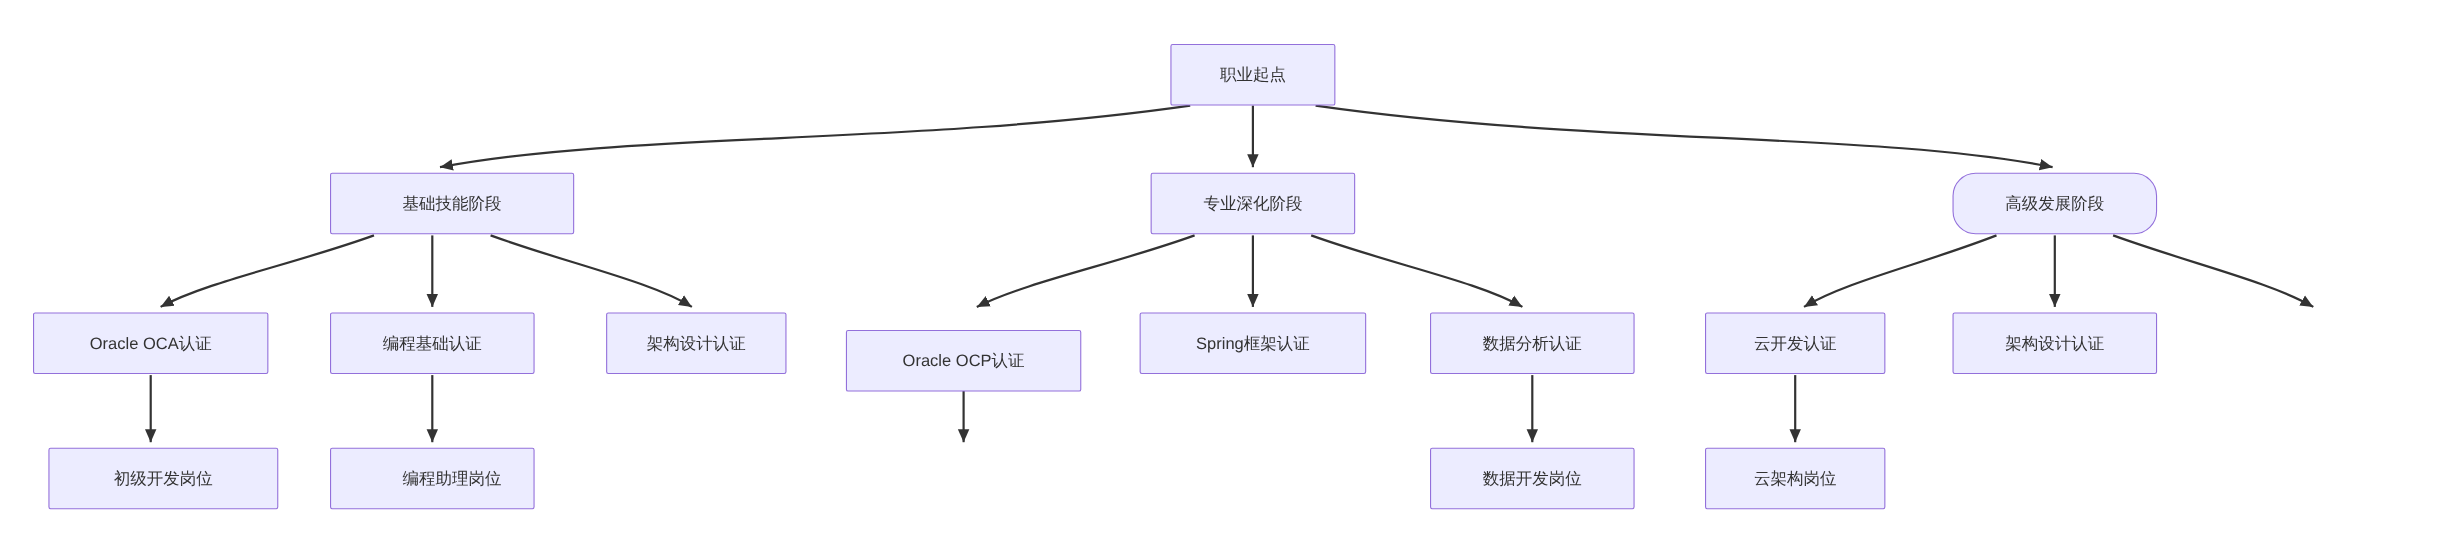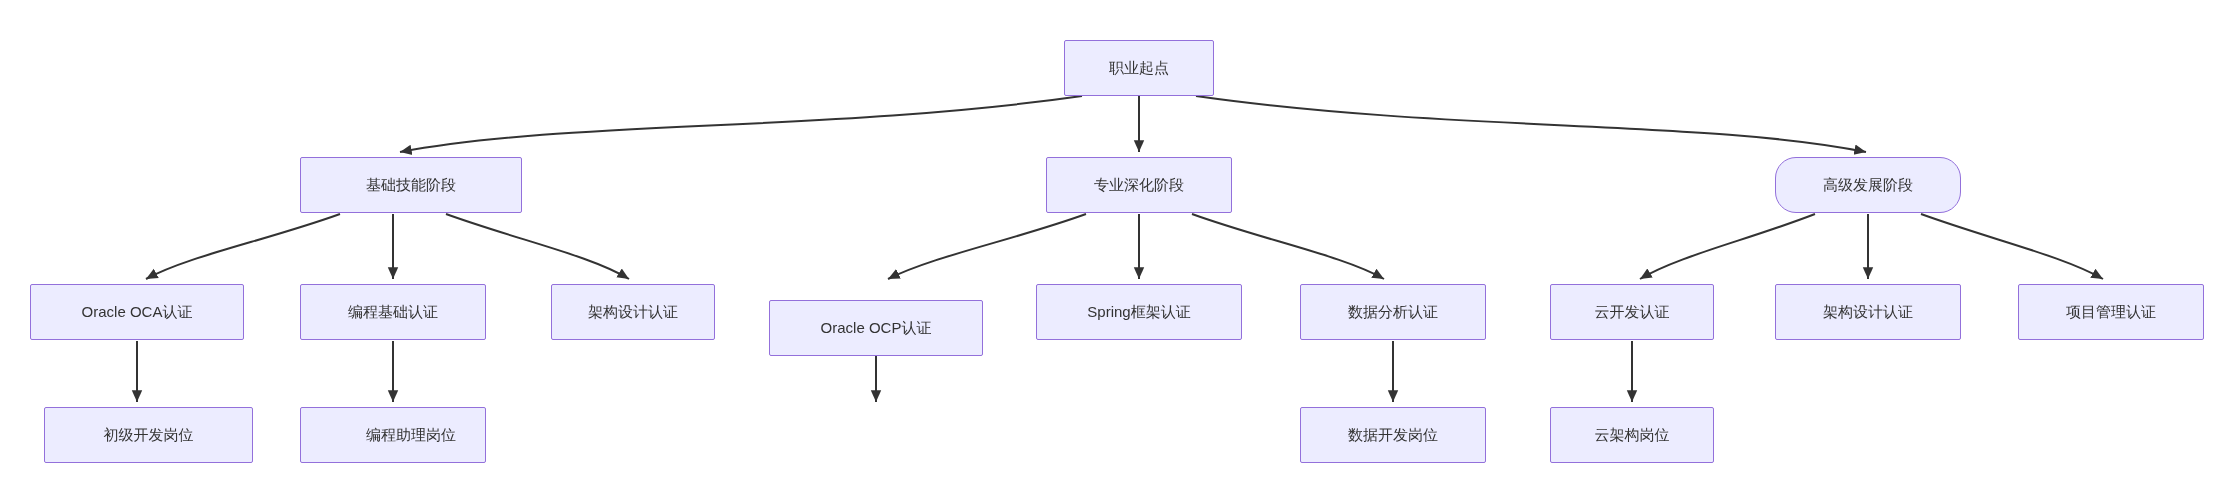--- a/index.html
+++ b/index.html
@@ -77,20 +77,19 @@
   <div class="node" style="left:1775px; top:157px; width:186px;border-radius:21px;">高级发展阶段</div>
 
   <div class="node" style="left:30px; top:284px; width:214px;">Oracle OCA认证</div>
   <div class="node" style="left:300px; top:284px; width:186px;">编程基础认证</div>
   <div class="node" style="left:551px; top:284px; width:164px;">架构设计认证</div>
   <div class="node" style="left:769px; top:284px; width:214px;margin-top:16px;">Oracle OCP认证</div>
   <div class="node" style="left:1036px; top:284px; width:206px;">Spring框架认证</div>
   <div class="node" style="left:1300px; top:284px; width:186px;">数据分析认证</div>
   <div class="node" style="left:1550px; top:284px; width:164px;">云开发认证</div>
   <div class="node" style="left:1775px; top:284px; width:186px;">架构设计认证</div>
-  <div class="node" style="left:2018px; top:284px; width:186px;">项目管理认证</div>
 
   <div class="node" style="left:44px; top:407px; width:209px;">初级开发岗位</div>
   <div class="node" style="left:300px; top:407px; width:186px;padding-left:36px;">编程助理岗位</div>
   <div class="node" style="left:1300px; top:407px; width:186px;">数据开发岗位</div>
   <div class="node" style="left:1550px; top:407px; width:164px;">云架构岗位</div>
 
 </div>
 
 </body></html>

